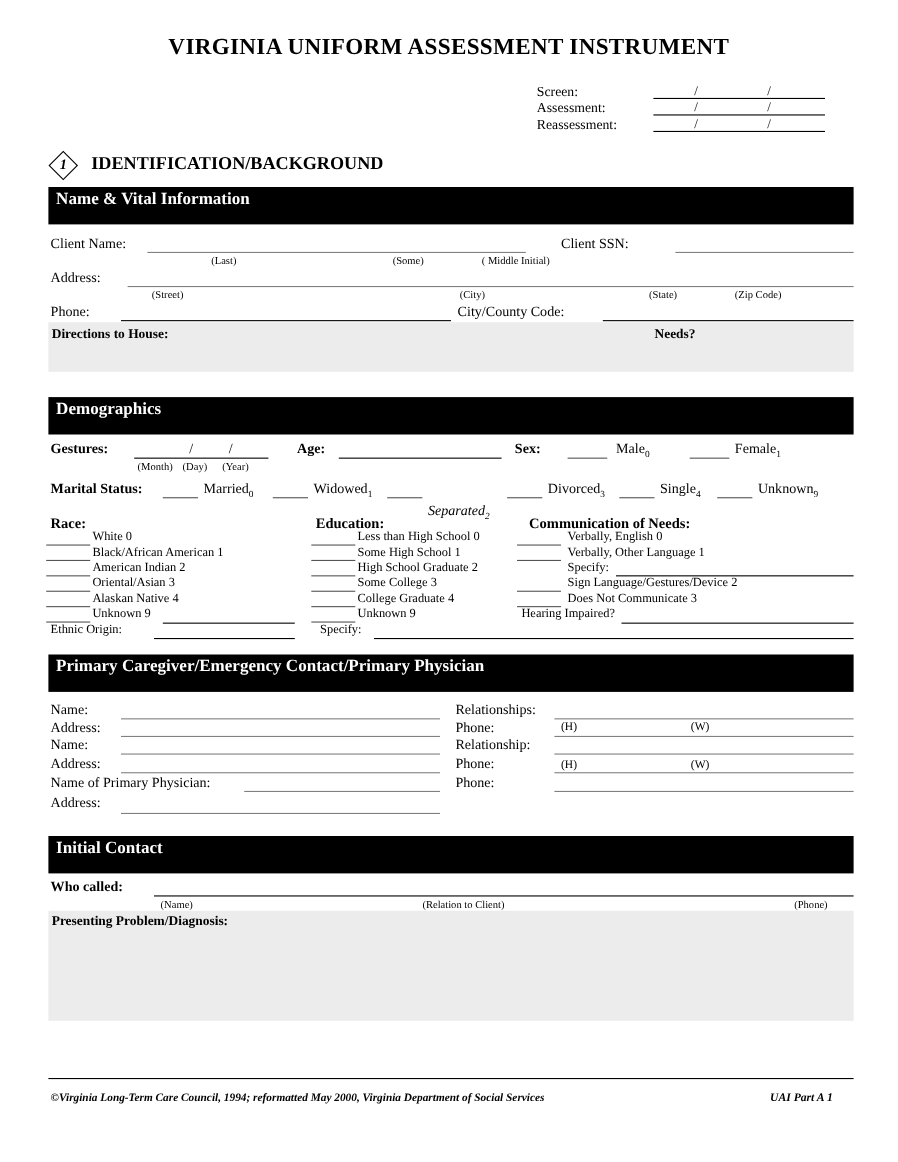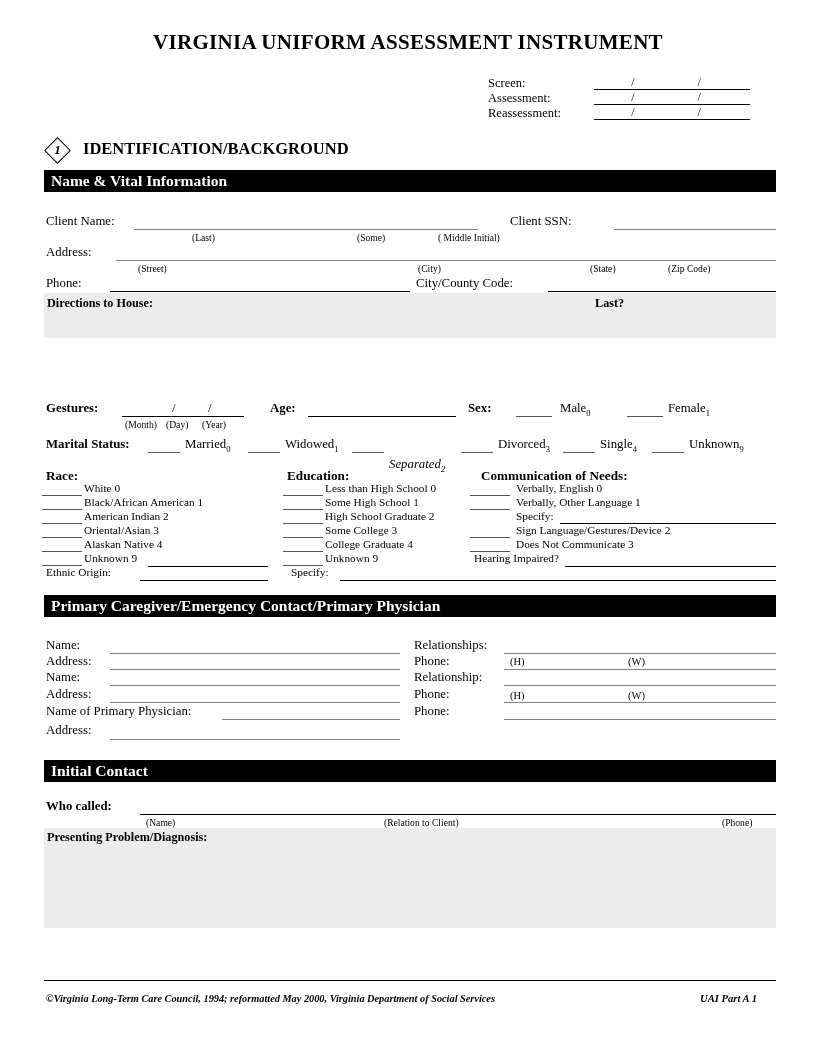--- a/index.html
+++ b/index.html
@@ -113,21 +113,21 @@
     top: -1px;
     font-size: 16.5px;
     font-weight: bold;
   }
 
   
   .band {
     position: absolute;
     left: 44px;
     width: 732px;
-    height: 22px;
+    height: 34px;
     background: #000;
     color: #fff;
     font-size: 15.5px;
     font-weight: bold;
     line-height: 22px;
     padding-left: 7px;
     box-sizing: border-box;
   }
 
   
@@ -256,22 +256,23 @@
   <span class="cap" style="left:590px; top:263px;">(State)</span>
   <span class="cap" style="left:668px; top:263px;">(Zip Code)</span>
 
   <span class="lbl" style="left:46px; top:276px;">Phone:</span>
   <span class="rule" style="left:110px; top:291px; width:300px;"></span>
   <span class="lbl" style="left:416px; top:276px;">City/County Code:</span>
   <span class="rule" style="left:548px; top:291px; width:228px;"></span>
 
   <div class="shade" style="left:44px; top:293px; width:732px; height:45px;"></div>
   <span class="lbl-b" style="left:47px; top:296px;">Directions to House:</span>
-  <span class="lbl-b" style="left:595px; top:296px;">Last?</span>
-
+  <span class="lbl-b" style="left:595px; top:296px;">Needs?</span>
+
+  <div class="band" style="top:361px;">Demographics</div>
 
   <span class="lbl-b" style="left:46px; top:401px; font-size:12.8px;">Gestures:</span>
   <span class="rule" style="left:122px; top:416px; width:122px;"></span>
   <span class="lbl" style="left:172px; top:401px;">/</span>
   <span class="lbl" style="left:208px; top:401px;">/</span>
   <span class="cap" style="left:125px; top:419px;">(Month)</span>
   <span class="cap" style="left:166px; top:419px;">(Day)</span>
   <span class="cap" style="left:202px; top:419px;">(Year)</span>
 
   <span class="lbl-b" style="left:270px; top:401px; font-size:12.8px;">Age:</span>

